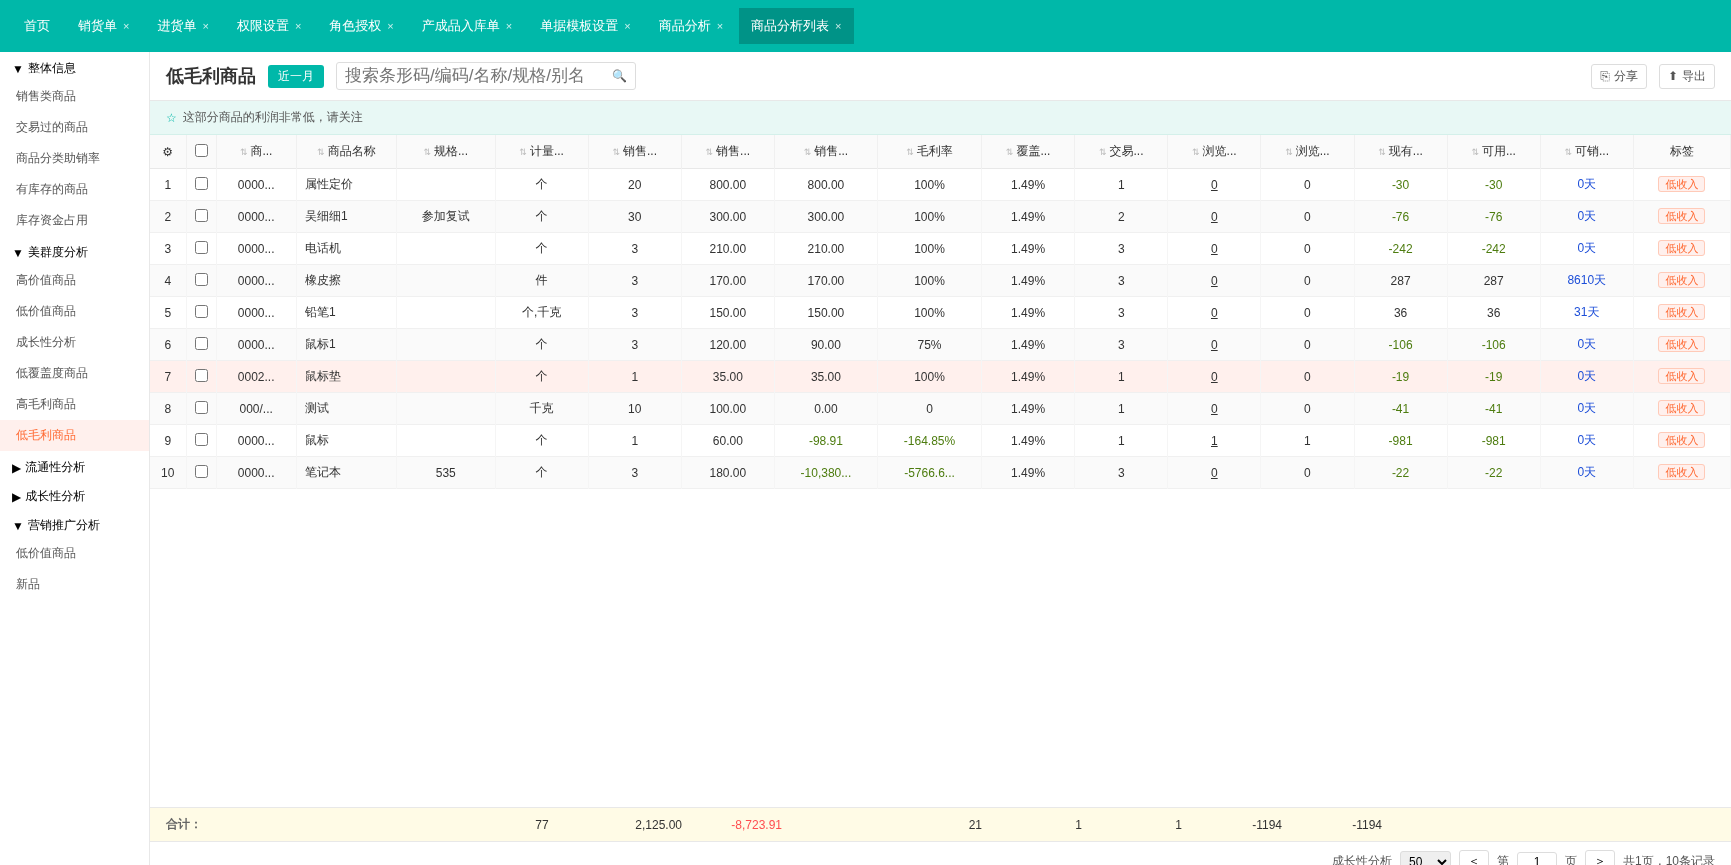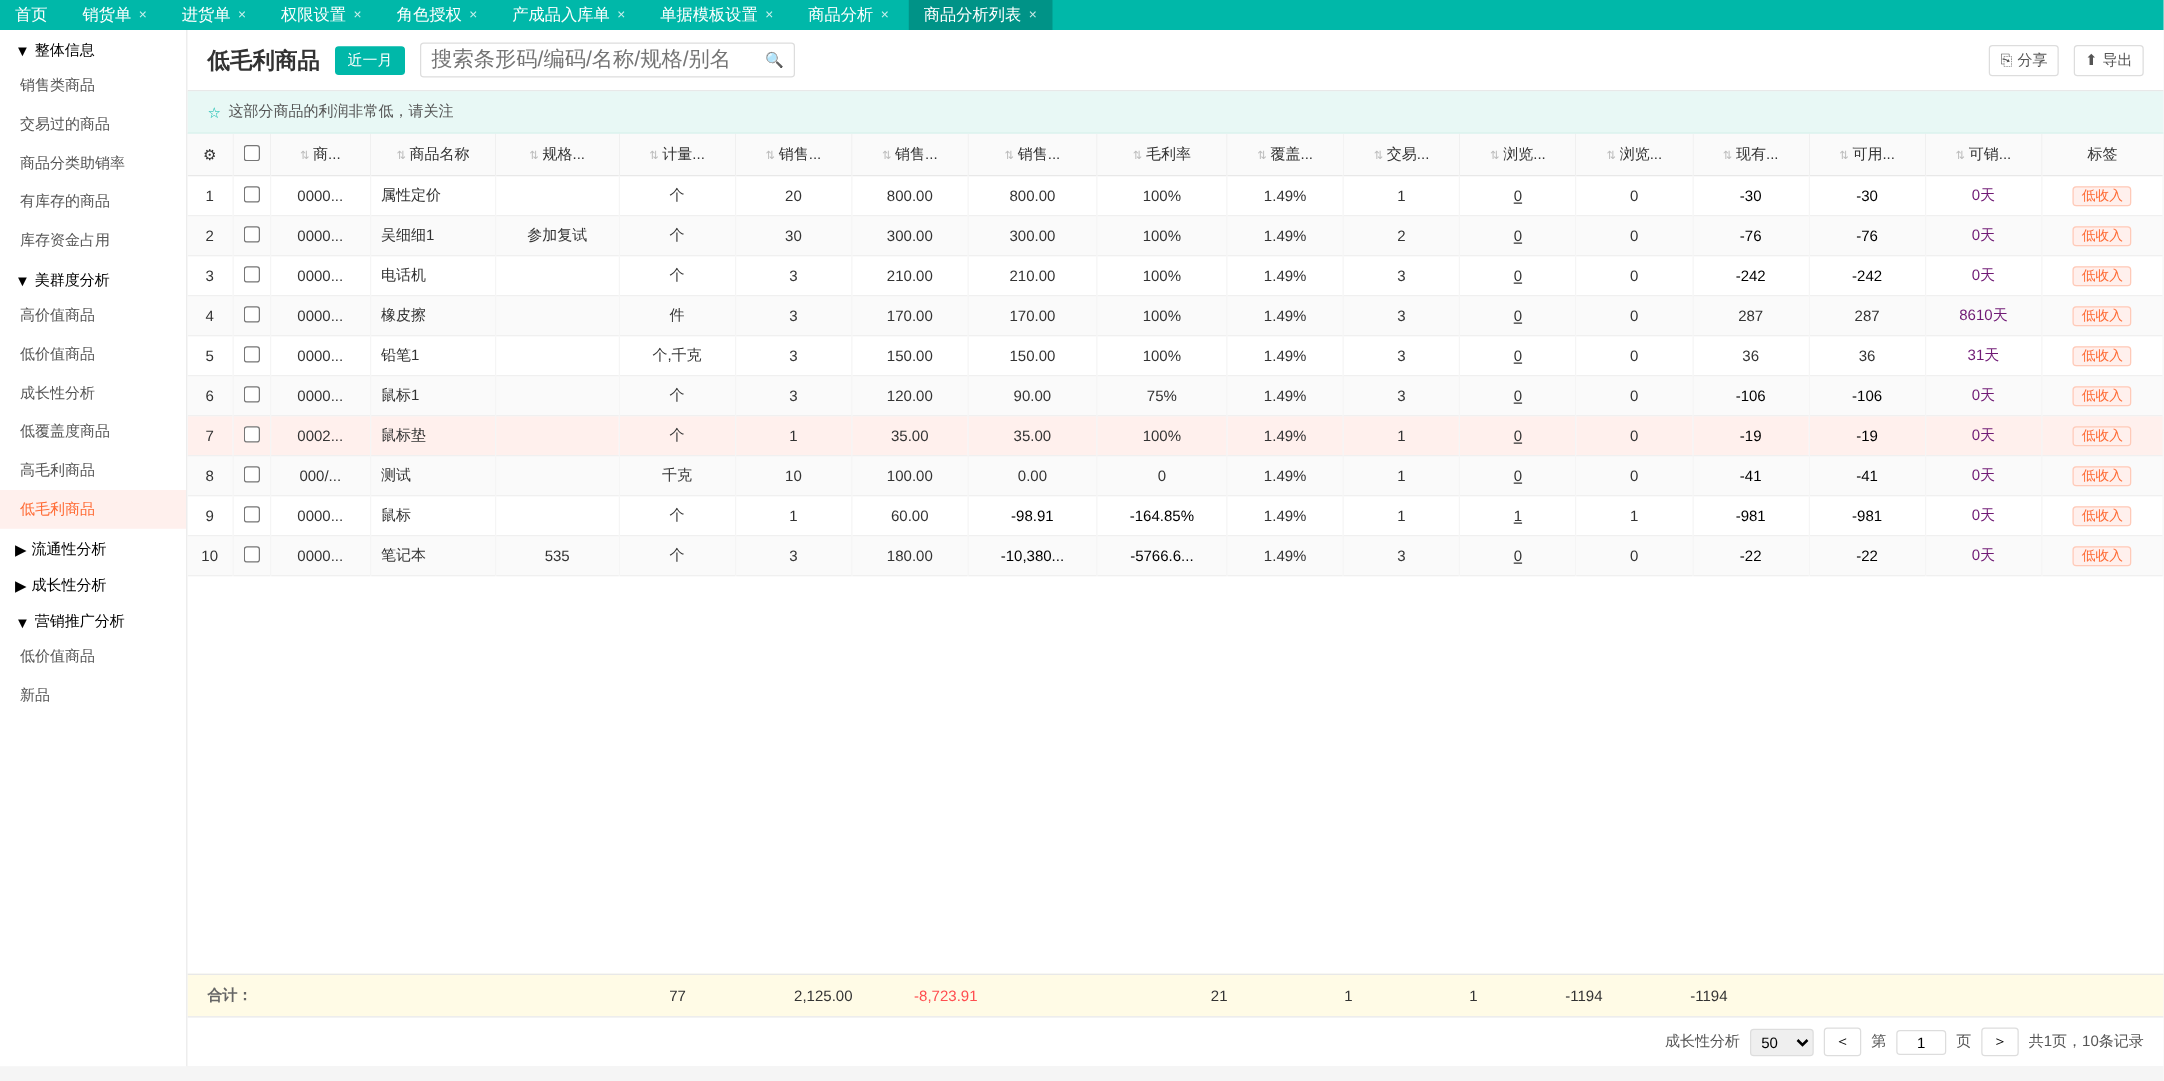--- a/index.html
+++ b/index.html
@@ -1,24 +1,24 @@
 <!DOCTYPE html>
 <html><head>
   <meta charset="utf-8">
   <style>
     * { box-sizing: border-box; margin: 0; padding: 0; font-family: 'Microsoft YaHei', Arial, sans-serif; font-size: 12px; }
     body { background: #f5f5f5; overflow: hidden; width: 1731px; height: 865px; }
 
     
     .top-nav {
       background: #00b8a9;
-      height: 24px;
-      display: flex;
-      align-items: center;
-      padding: 0 0;
+      height: 52px;
+      display: flex;
+      align-items: center;
+      padding: 0 12px;
       gap: 4px;
     }
     .nav-item {
       color: #fff;
       padding: 0 12px;
       height: 36px;
       display: flex;
       align-items: center;
       cursor: pointer;
       font-size: 13px;
@@ -168,31 +168,31 @@
     }
     tbody tr:nth-child(even) { background: #fafafa; }
     tbody tr.highlighted { background: #fff0ed; }
     tbody td {
       padding: 7px 6px;
       text-align: center;
       color: #333;
       border-right: 1px solid #f5f5f5;
       white-space: nowrap;
     }
-    .red-text { color: #000000; }
+    .red-text { color: #4d7c0f; }
     .tag-low {
       background: #fff0ed;
       color: #ff6b35;
       border: 1px solid #ffcab8;
       border-radius: 3px;
       padding: 1px 6px;
       font-size: 11px;
     }
     .tag-days {
-      color: #701a75;
+      color: #1d4ed8;
     }
     .underline-0 {
       text-decoration: underline;
       color: #333;
     }
     .col-sort { color: #bbb; font-size: 9px; }
 
     
     .table-footer {
       background: #fffbe6;

